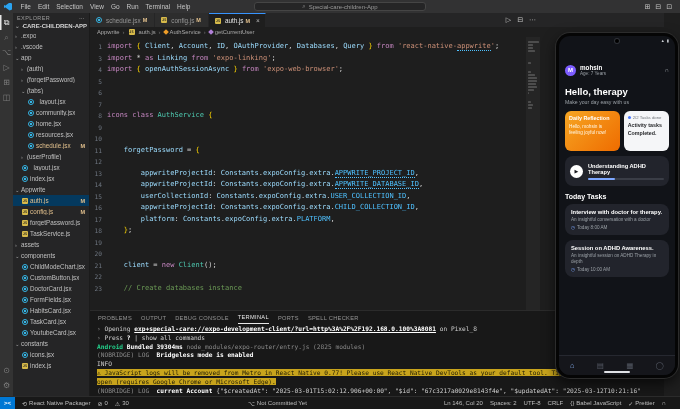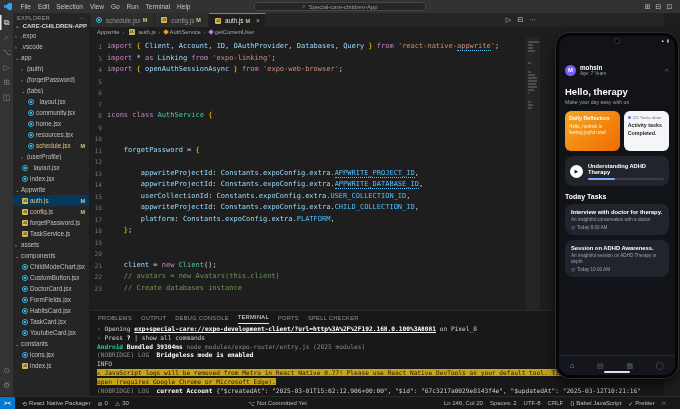--- a/index.html
+++ b/index.html
@@ -417,21 +417,20 @@
         <div class="code-line">
           <span class="gut">20</span>
           <pre></pre>
         </div>
         <div class="code-line">
           <span class="gut">21</span>
           <pre><span class="tk-v">    client </span><span class="tk-p">= </span><span class="tk-k">new </span><span class="tk-c">Client</span><span class="tk-p">();</span></pre>
         </div>
         <div class="code-line">
           <span class="gut">22</span>
-          <pre><span class="tk-m">    // avatars = new Avatars(this.client)</span></pre>
         </div>
         <div class="code-line">
           <span class="gut">23</span>
           <pre><span class="tk-m">    // Create databases instance</span></pre>
         </div>
       </div>
     <div id="minimap">
         <div class="mm" style="width: 11px;"></div>
         <div class="mm" style="width: 5px;"></div>
         <div class="mm" style="width: 5px;"></div>

